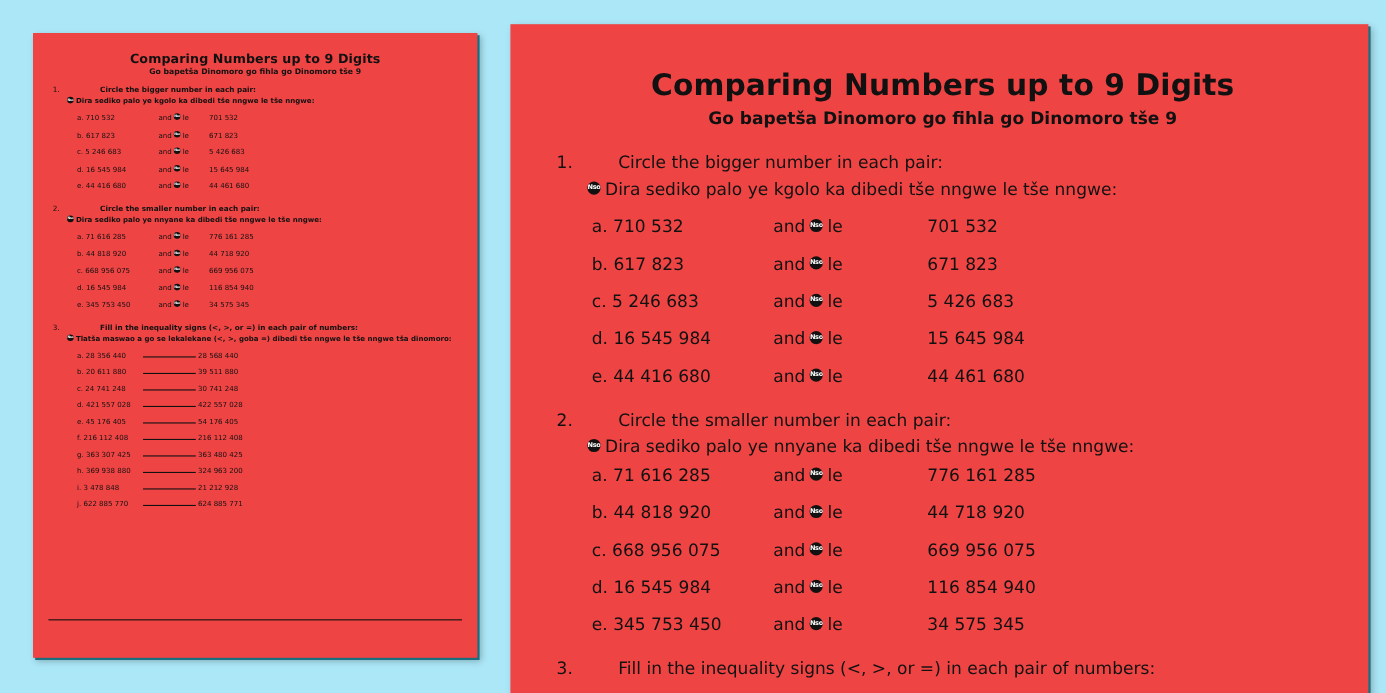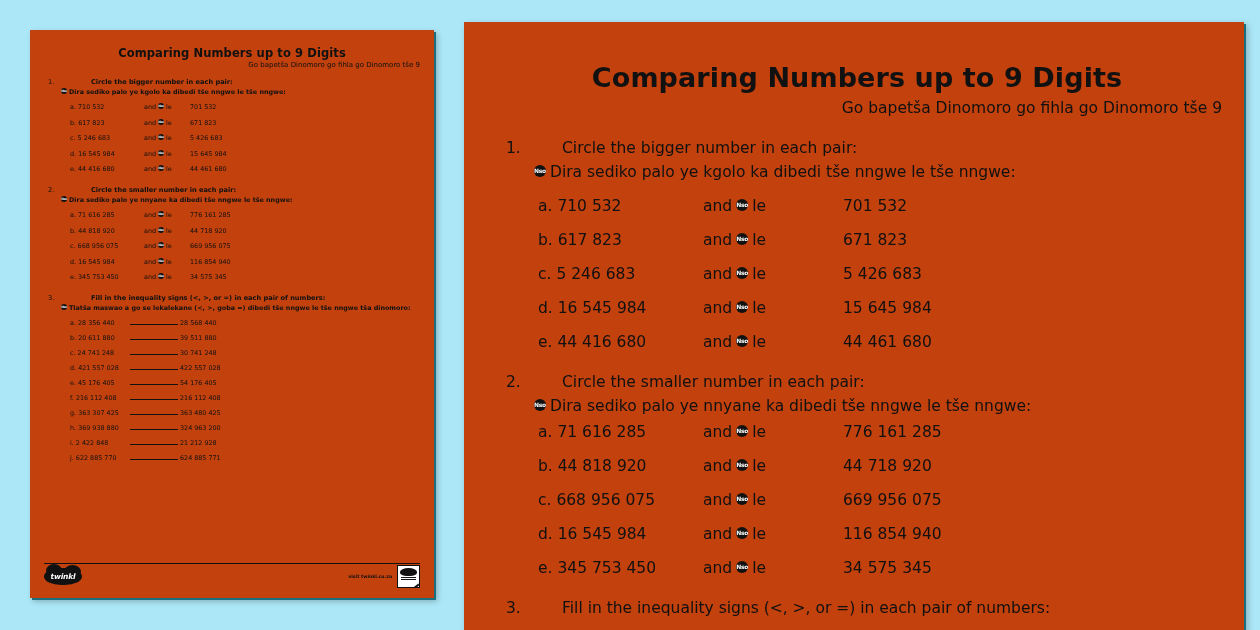--- a/index.html
+++ b/index.html
@@ -11,21 +11,21 @@
     height: 630px;
     background: #ace7f7;
     font-family: "DejaVu Sans", sans-serif;
     overflow: hidden;
     position: relative;
   }
 
   
   .page {
     position: absolute;
-    background: #c2410c;
+    background: #ef4444;
     box-sizing: border-box;
     overflow: hidden;
   }
   .page::after {
     content: "";
     position: absolute;
     inset: 0;
     pointer-events: none;
     box-shadow: inset 0 0 0 1px rgba(255,255,255,0);
   }
@@ -52,22 +52,22 @@
   .ws {
     color: #111;
     font-family: "DejaVu Sans", sans-serif;
   }
   .title {
     text-align: center;
     font-weight: bold;
     letter-spacing: .1px;
   }
   .subtitle {
-    text-align: right;
-    font-weight: normal;
+    text-align: center;
+    font-weight: bold;
   }
   .q-head {
     display: flex;
     align-items: baseline;
   }
   .q-num {
     font-weight: normal;
     flex: 0 0 auto;
   }
   .q-text { flex: 1 1 auto; margin-left: 32px; }
@@ -433,46 +433,32 @@
       <span class="blank-a"><span>g.</span> <span>363 307 425</span></span>
       <span class="blank-line"></span>
       <span class="blank-b">363 480 425</span>
     </div>
     <div class="blank-row">
       <span class="blank-a"><span>h.</span> <span>369 938 880</span></span>
       <span class="blank-line"></span>
       <span class="blank-b">324 963 200</span>
     </div>
     <div class="blank-row">
-      <span class="blank-a"><span>i.</span> <span>2 422 848</span></span>
+      <span class="blank-a"><span>i.</span> <span>3 478 848</span></span>
       <span class="blank-line"></span>
       <span class="blank-b">21 212 928</span>
     </div>
     <div class="blank-row">
       <span class="blank-a"><span>j.</span> <span>622 885 770</span></span>
       <span class="blank-line"></span>
       <span class="blank-b">624 885 771</span>
     </div>
   </div>
 
   <div class="footer-rule"></div>
-  <div class="footer">
-    <div class="twinkl-logo">
-      <span class="cloud"></span>
-      <span class="word">twinkl</span>
-    </div>
-    <div class="footer-right">
-      <span class="visit-url">visit twinkl.co.za</span>
-      <span class="badge-box">
-        <span class="blob"></span>
-        <span class="lines"></span>
-        <span class="pencil"></span>
-      </span>
-    </div>
-  </div>
 </div>
 
 <div class="page ws" id="zoom-page">
   <div class="inner">
 
     <div class="title">Comparing Numbers up to 9 Digits</div>
     <div class="subtitle">Go bapetša Dinomoro go fihla go Dinomoro tše 9</div>
 
     <div class="q-head">
       <span class="q-num">1.</span>

